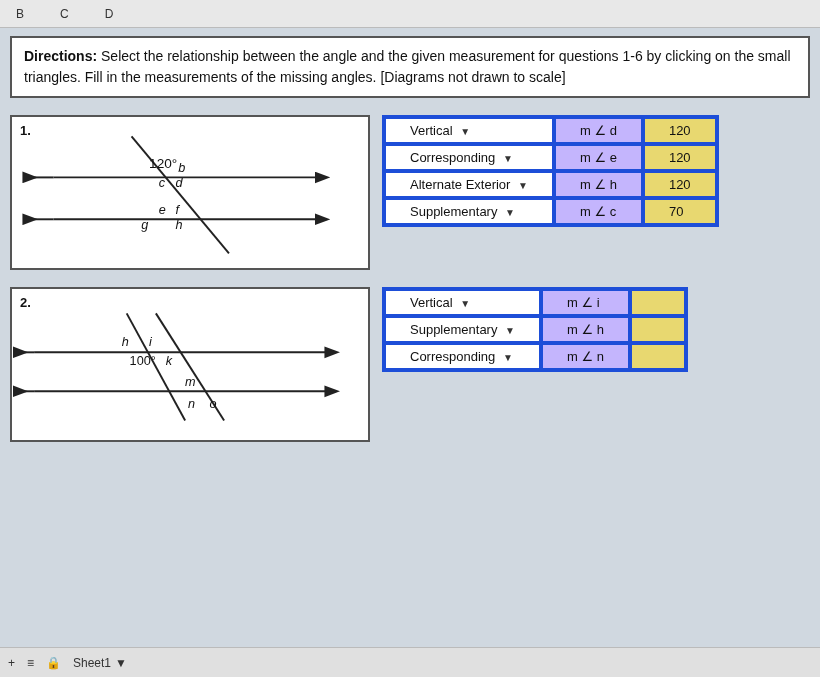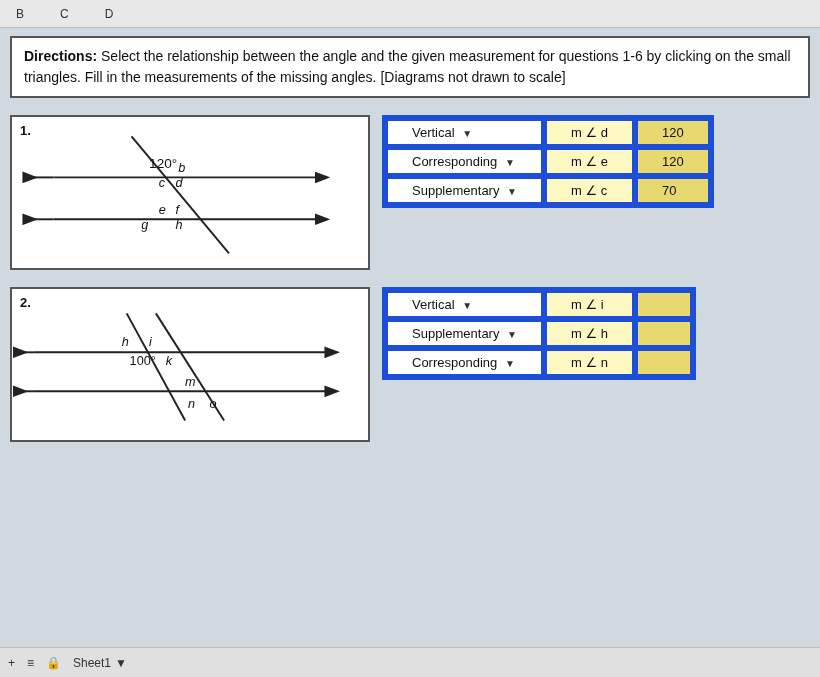--- a/index.html
+++ b/index.html
@@ -77,31 +77,31 @@
       top: 0; left: 0;
       width: 100%; height: 100%;
     }
 
     
     .answer-table {
       border-collapse: collapse;
       font-size: 13px;
     }
     .answer-table td {
-      border: 6px solid #1d4ed8;
+      border: 4px solid #1d4ed8;
       padding: 4px 24px;
       white-space: nowrap;
       color: #111;
     }
     .answer-table .rel-cell {
       background: white;
       min-width: 130px;
     }
     .answer-table .angle-cell {
-      background: #fef9c3;
+      background: #c4b5fd;
       min-width: 60px;
     }
     .answer-table .val-cell {
       background: #e8d870;
       min-width: 48px;
     }
     .answer-table .val-cell-empty {
       background: #e8d870;
       min-width: 48px;
     }
@@ -208,20 +208,28 @@
       <tr>
         <td class="rel-cell">
           <span>Corresponding</span>
           <span class="dropdown-arrow">▼</span>
         </td>
         <td class="angle-cell">m ∠ e</td>
         <td class="val-cell">120</td>
       </tr>
       <tr>
         <td class="rel-cell">
+          <span>Alternate Exterior</span>
+          <span class="dropdown-arrow">▼</span>
+        </td>
+        <td class="angle-cell">m ∠ h</td>
+        <td class="val-cell">120</td>
+      </tr>
+      <tr>
+        <td class="rel-cell">
           <span>Supplementary</span>
           <span class="dropdown-arrow">▼</span>
         </td>
         <td class="angle-cell">m ∠ c</td>
         <td class="val-cell">70</td>
       </tr>
     </tbody>
       </table>
   </div>
 

